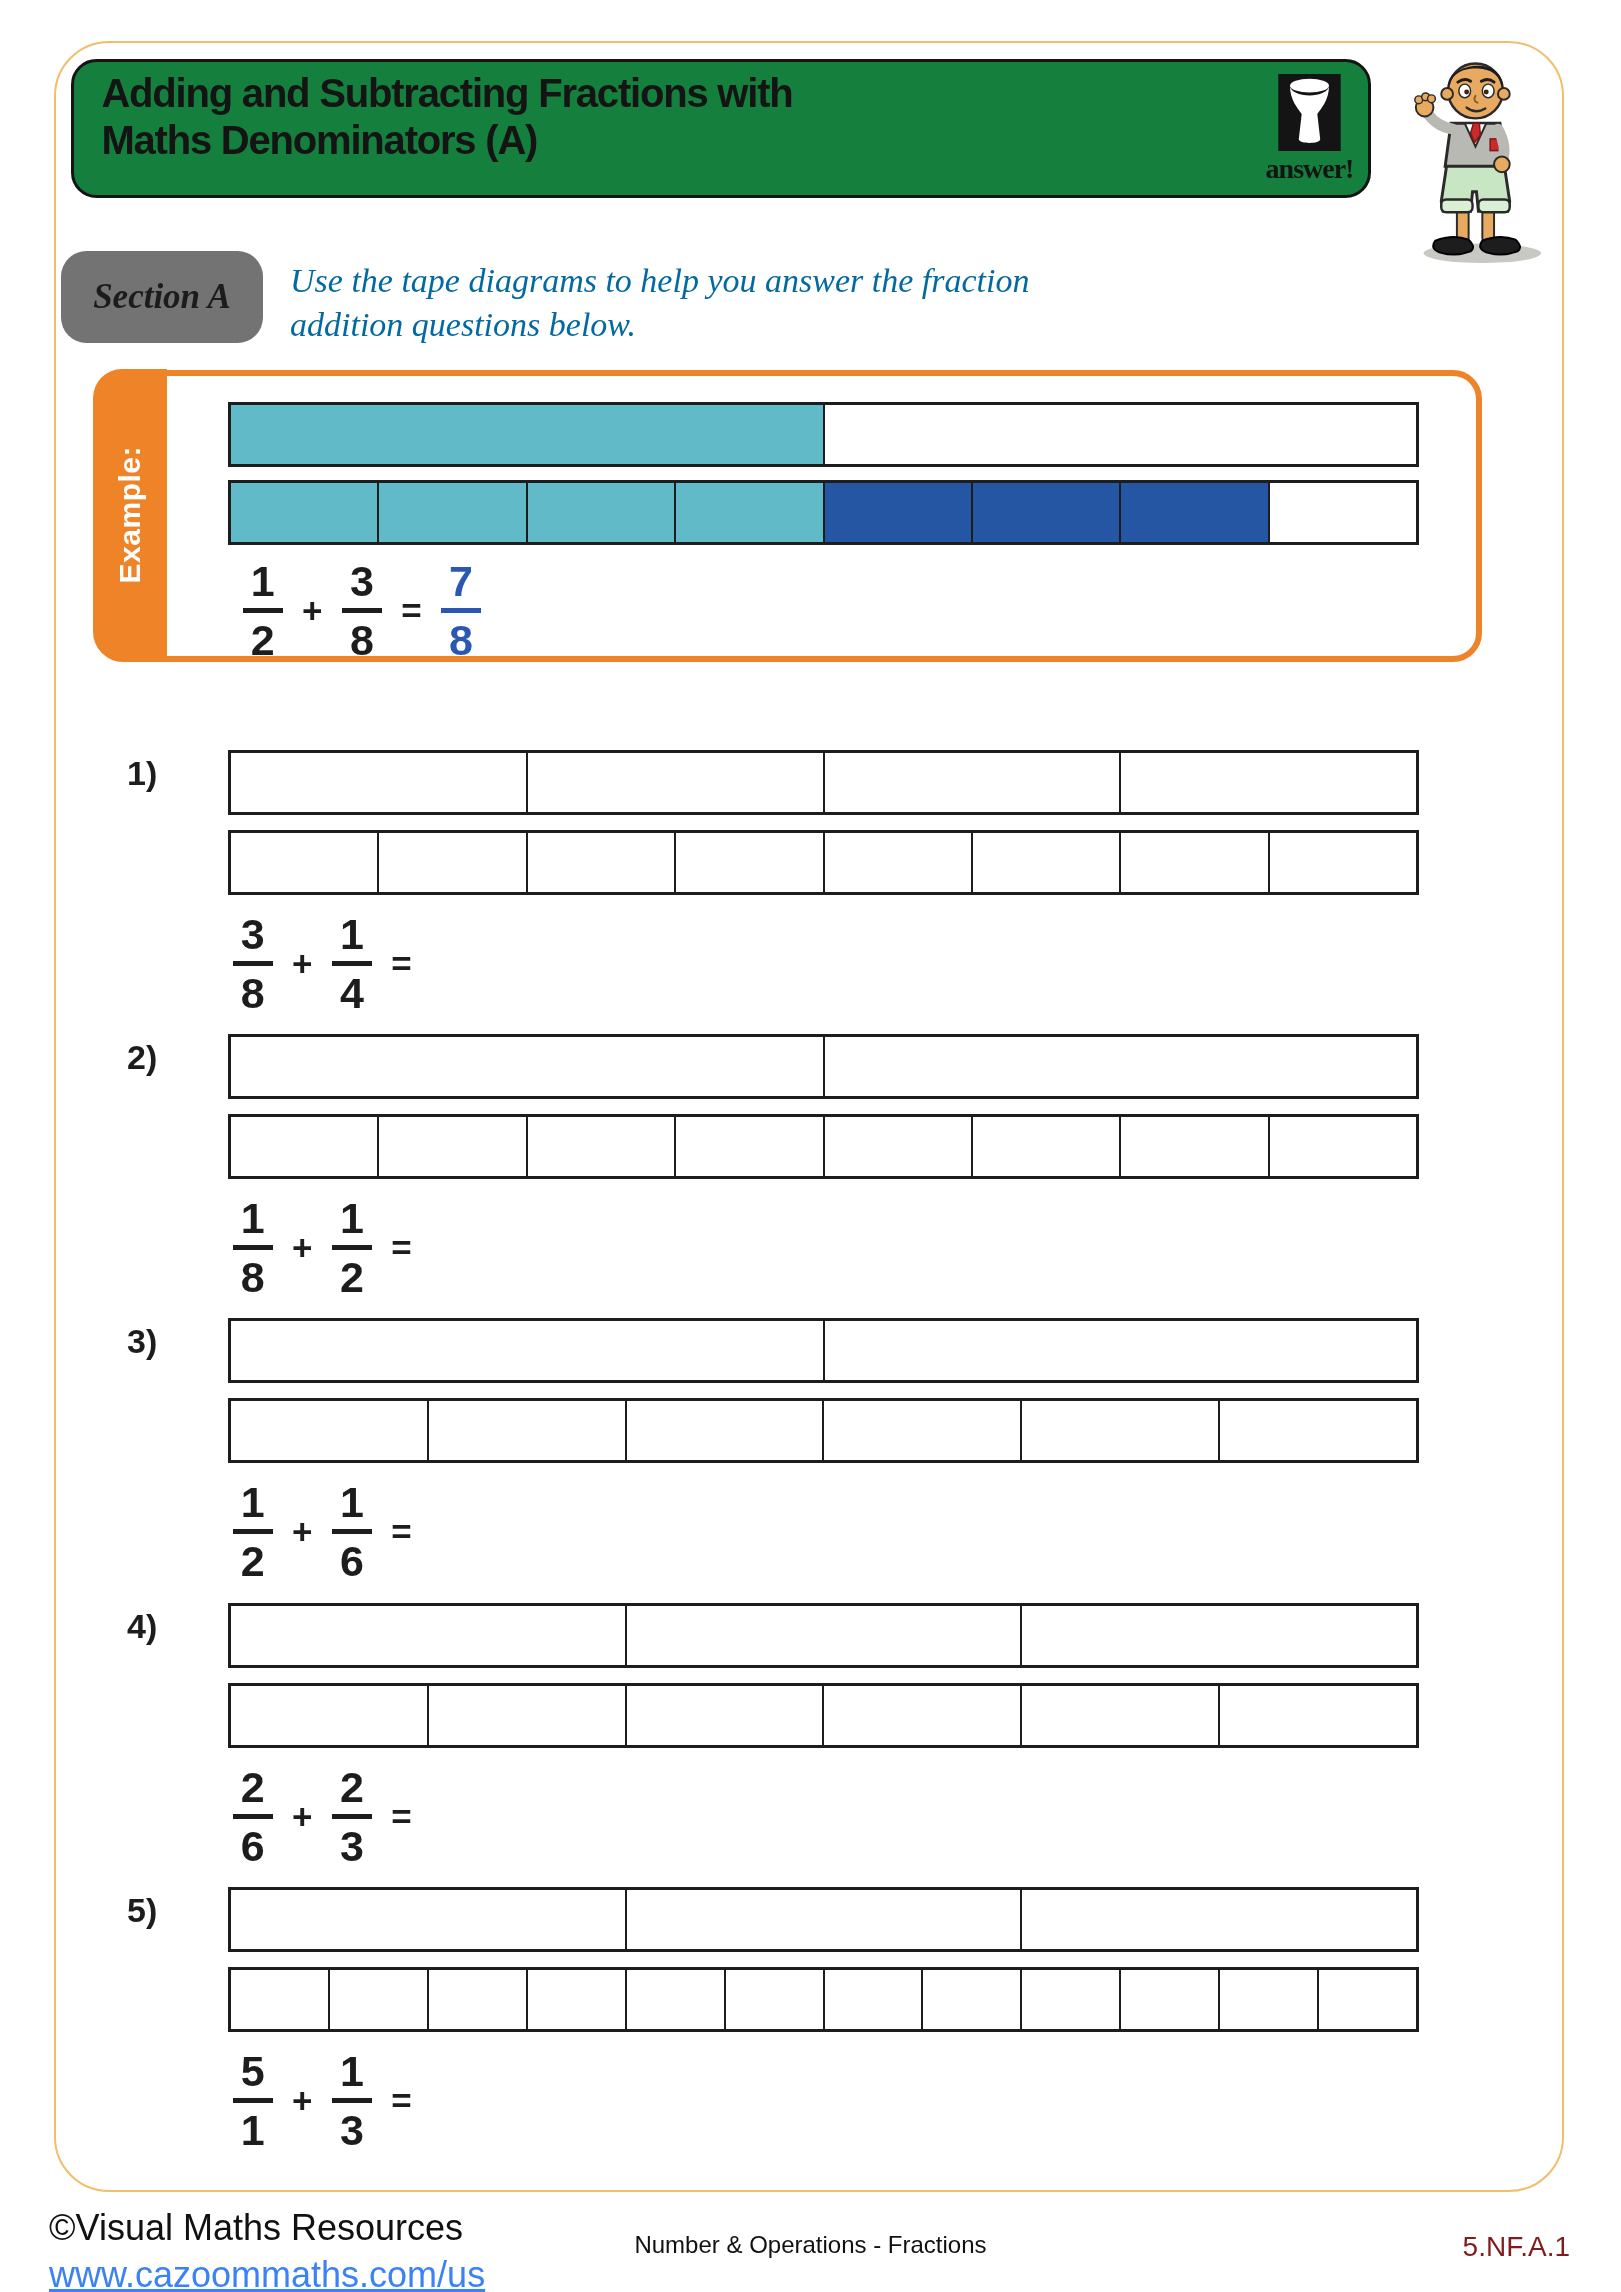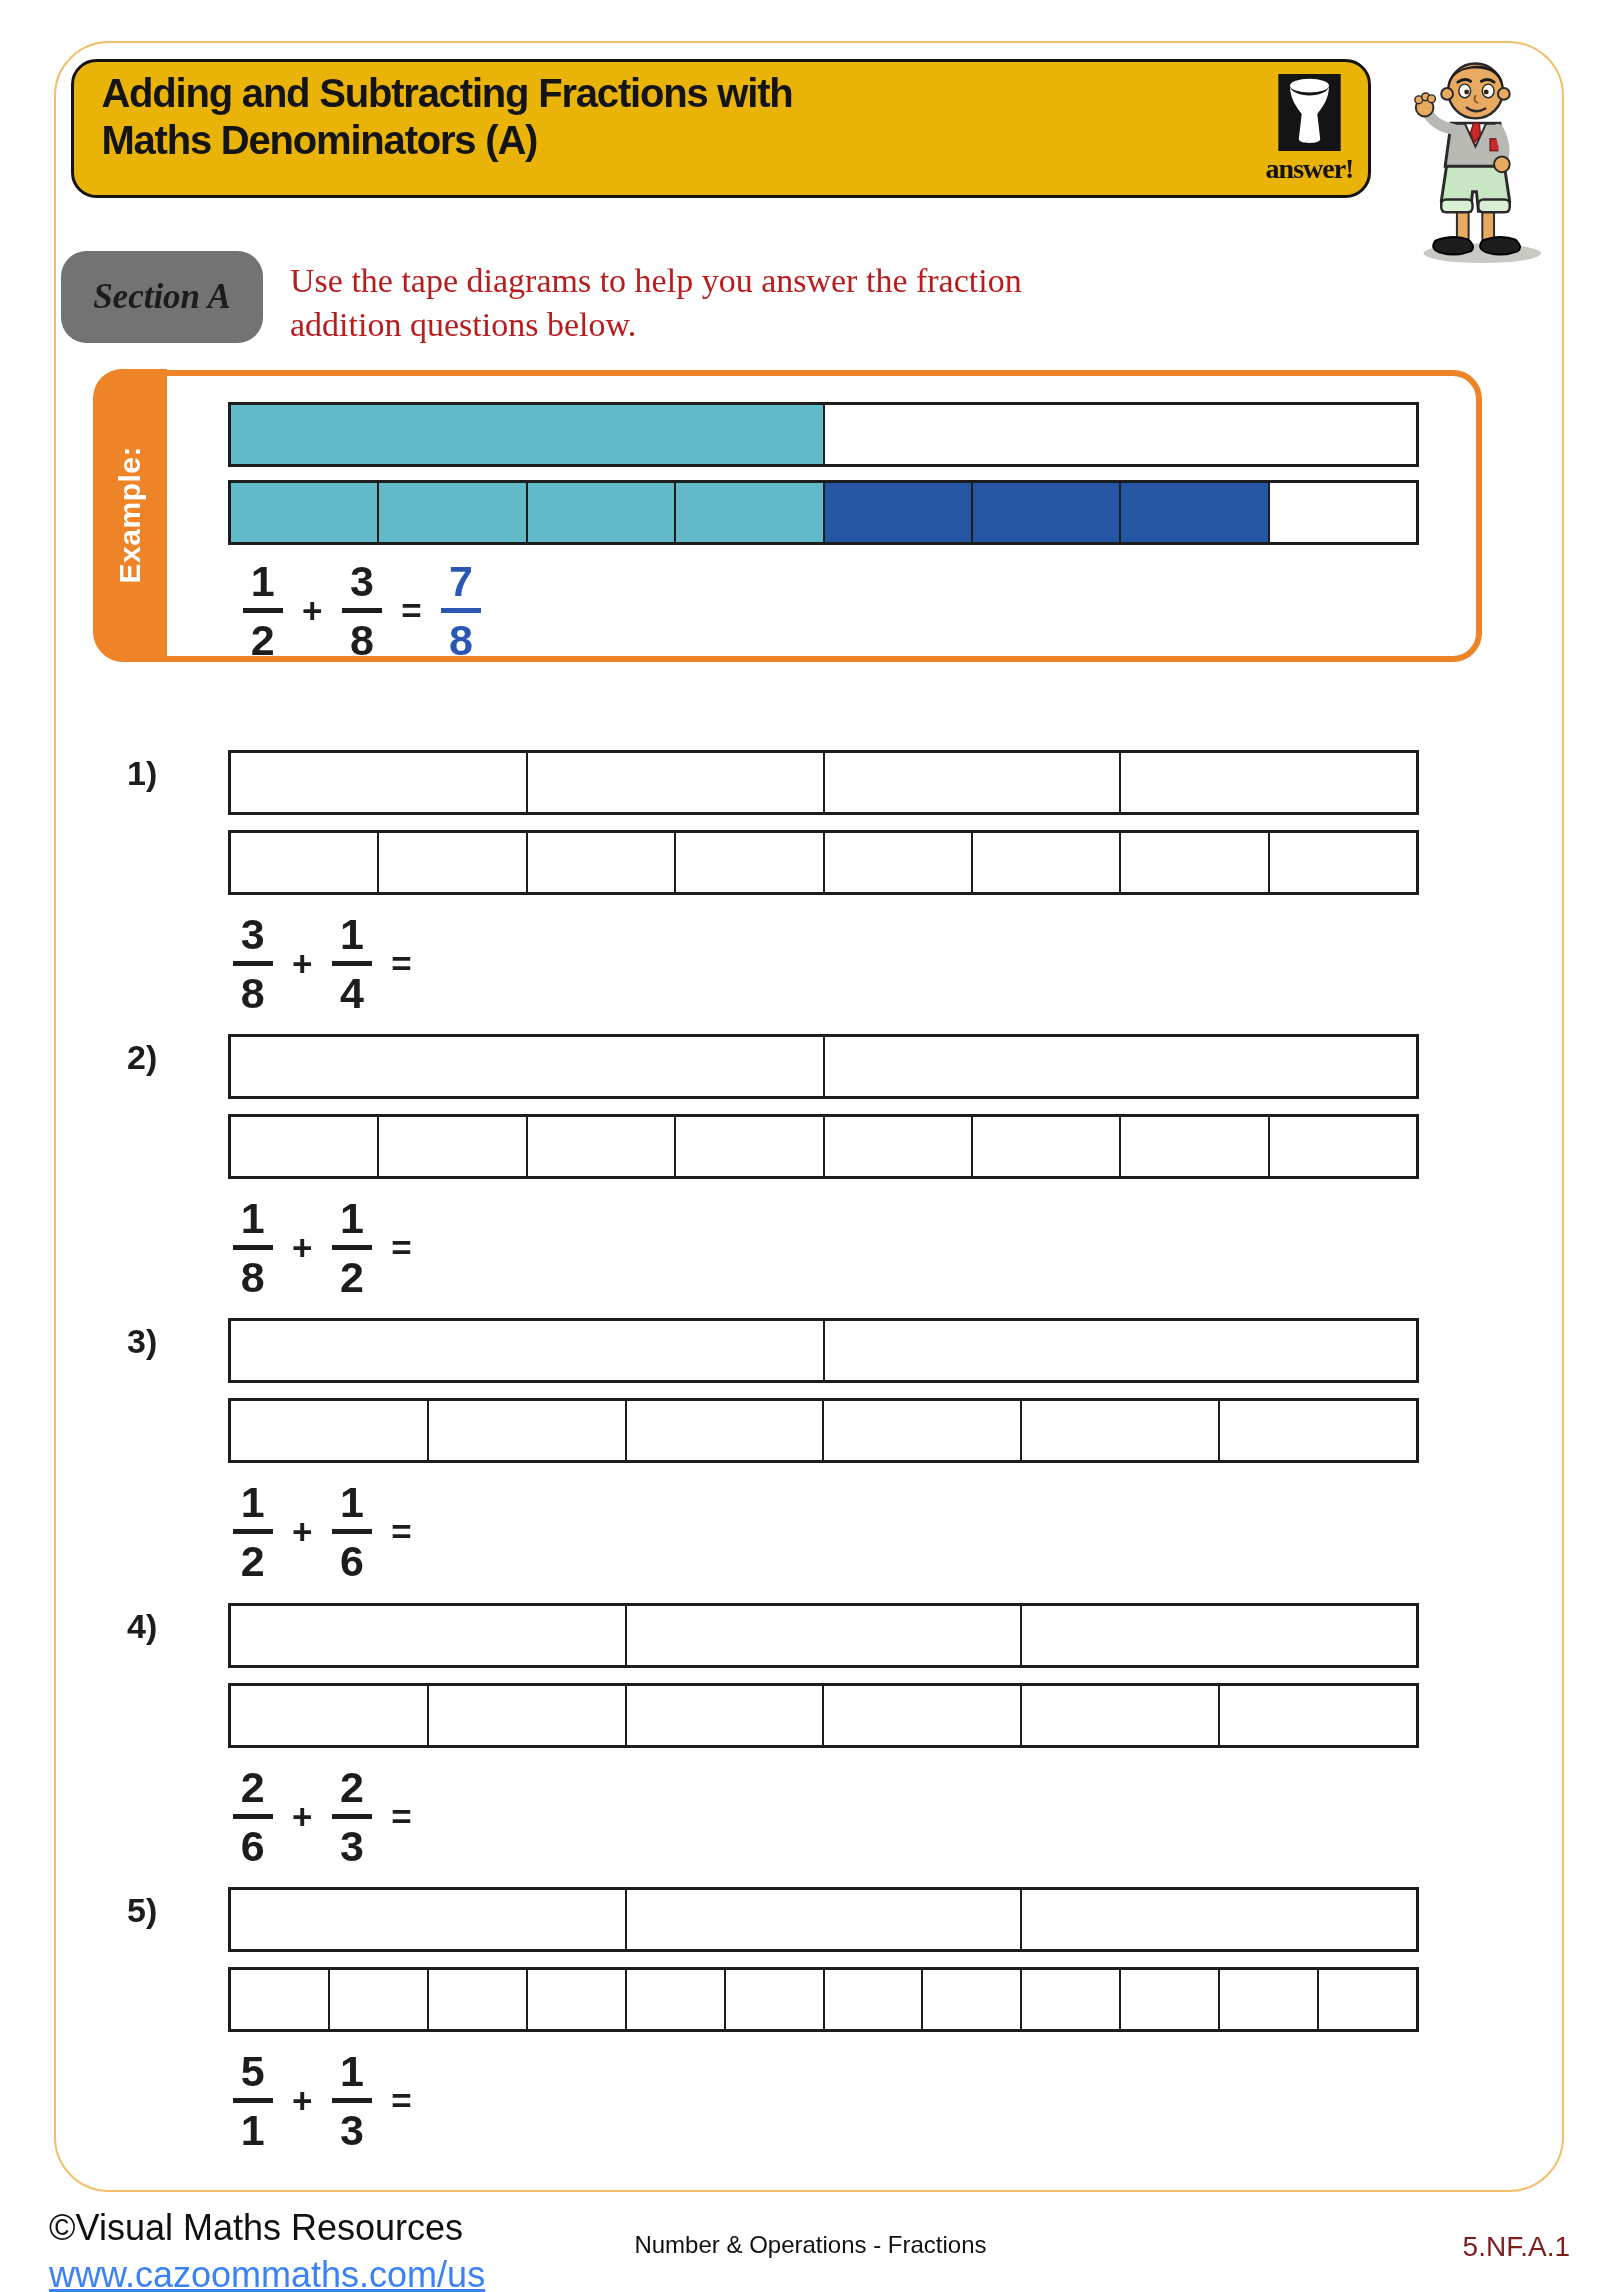--- a/index.html
+++ b/index.html
@@ -3,36 +3,36 @@
 <meta charset="utf-8">
 <style>
   html,body{margin:0;padding:0;background:#ffffff;}
   .page{position:relative;width:1621px;height:2293px;background:#fff;
         font-family:"Liberation Sans",sans-serif;overflow:hidden;}
   .page-border{position:absolute;left:54px;top:41px;width:1506px;height:2147px;
         border:2.9px solid #F2BE69;border-radius:55px;}
 
   
   .title-box{position:absolute;left:71px;top:59px;width:1300px;height:139px;
-        background:#eab308;border:3.9px solid #141414;border-radius:25.5px;box-sizing:border-box;}
+        background:#15803d;border:3.9px solid #141414;border-radius:25.5px;box-sizing:border-box;}
   .title-text{position:absolute;left:27.4px;top:7.8px;font-size:40px;font-weight:bold;
         letter-spacing:-1.2px;line-height:1.18;color:#141414;}
   .logo{position:absolute;left:1172px;top:11.8px;width:127px;text-align:center;}
   .logo svg{display:block;margin:0 auto;}
   .logo-text{font-family:"Liberation Serif",serif;font-weight:bold;font-size:28px;
         color:#141414;margin-top:2px;letter-spacing:-1px;}
   .mascot{position:absolute;left:1392px;top:45px;}
 
   
   .section-label{position:absolute;left:61px;top:251px;width:202px;height:92px;
         background:#737373;border-radius:25.5px;display:flex;align-items:center;justify-content:center;
         font-family:"Liberation Serif",serif;font-style:italic;font-weight:bold;
         font-size:35px;color:#1c1c1c;}
   .instructions{position:absolute;left:290px;top:259px;font-family:"Liberation Serif",serif;
-        font-size:34px;line-height:1.3;color:#b91c1c;}
+        font-style:italic;font-size:34px;line-height:1.3;color:#0369a1;}
 
   
   .example{position:absolute;left:94px;top:370px;width:1388px;height:292px;
         border:6.9px solid #EE8327;border-radius:29px;background:#fff;box-sizing:border-box;}
   .example-tab{position:absolute;left:-6.9px;top:-6.9px;width:74px;height:292px;
         background:#EE8327;border-radius:29px 0 0 29px;display:flex;align-items:center;justify-content:center;}
   .example-tab span{writing-mode:vertical-rl;transform:rotate(180deg);color:#fff;
         font-weight:bold;font-size:30px;letter-spacing:0.5px;}
 
   

